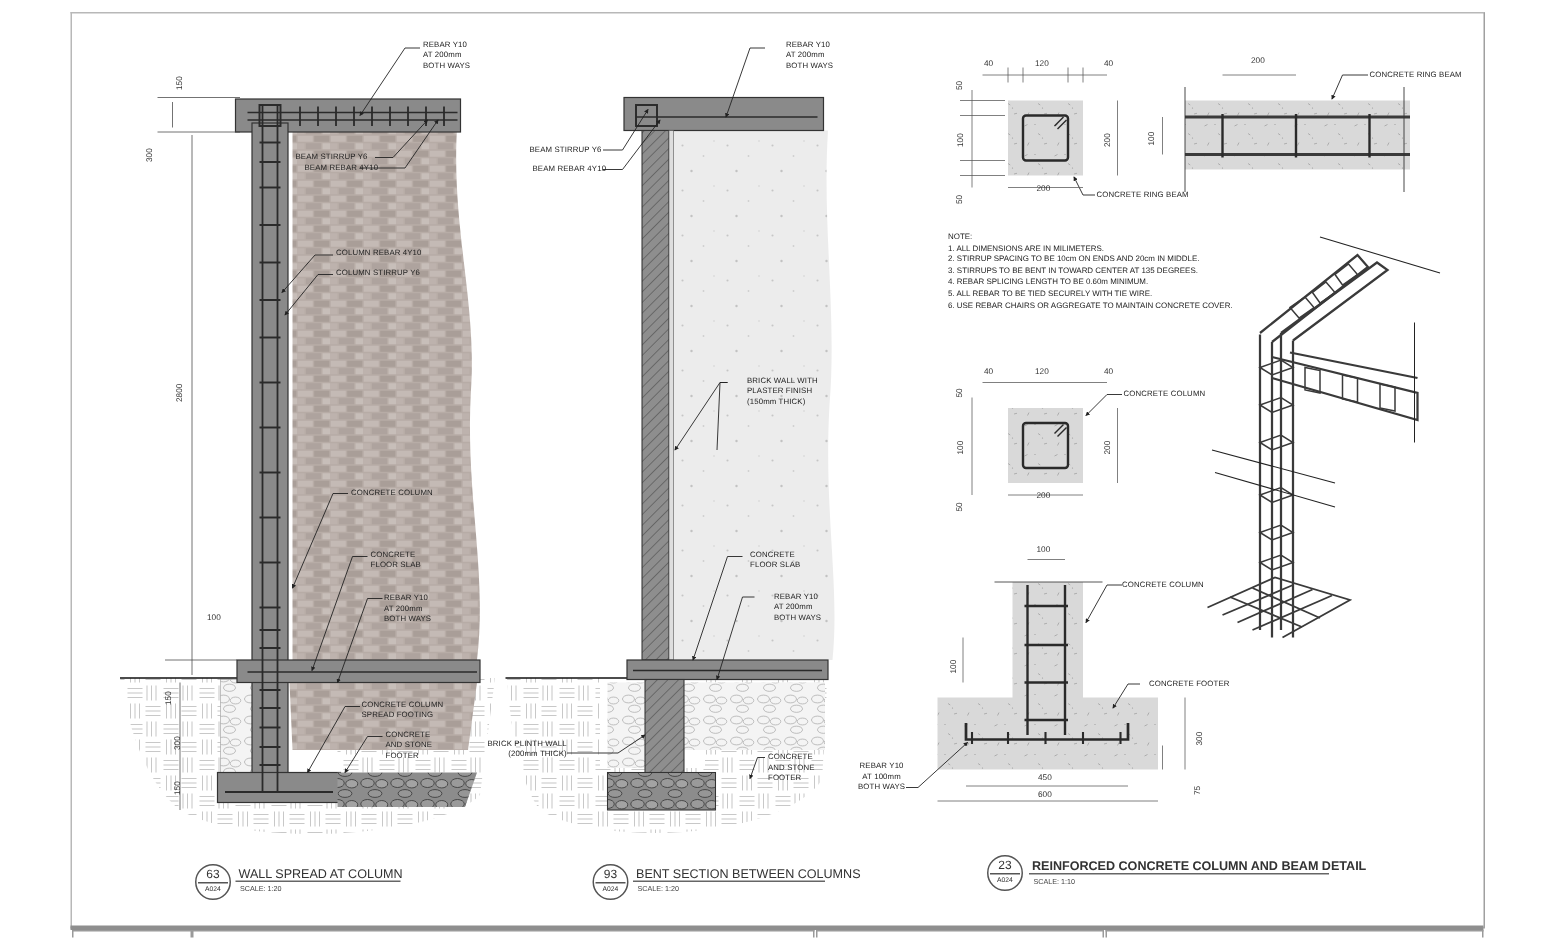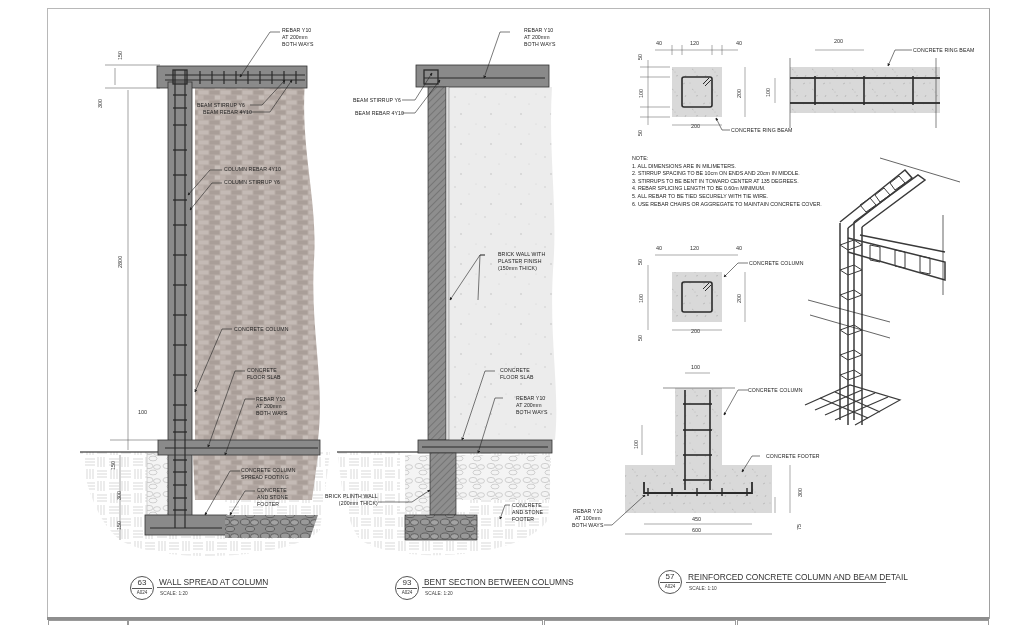--- a/index.html
+++ b/index.html
@@ -465,20 +465,20 @@
   <div>1. ALL DIMENSIONS ARE IN MILIMETERS.</div>
   <div>2. STIRRUP SPACING TO BE 10cm ON ENDS AND 20cm IN MIDDLE.</div>
   <div>3. STIRRUPS TO BE BENT IN TOWARD CENTER AT 135 DEGREES.</div>
   <div>4. REBAR SPLICING LENGTH TO BE 0.60m MINIMUM.</div>
   <div>5. ALL REBAR TO BE TIED SECURELY WITH TIE WIRE.</div>
   <div>6. USE REBAR CHAIRS OR AGGREGATE TO MAINTAIN CONCRETE COVER.</div>
 </div>
 
 <div class="title-block">
   <div class="tb-circle" style="left:658px;top:570px;">
-    <div class="num">57</div>
+    <div class="num">23</div>
     <div class="split"></div>
     <div class="ref">A024</div>
   </div>
-  <div class="tb-title" style="left:688px;top:572px;">REINFORCED CONCRETE COLUMN AND BEAM DETAIL</div>
+  <div class="tb-title" style="left:688px;top:572px;font-weight:bold;">REINFORCED CONCRETE COLUMN AND BEAM DETAIL</div>
   <div class="tb-line" style="left:686px;top:582px;width:200px;"></div>
   <div class="tb-scale" style="left:689px;top:586px;">SCALE: 1:10</div>
 </div>
 
 </body></html>

